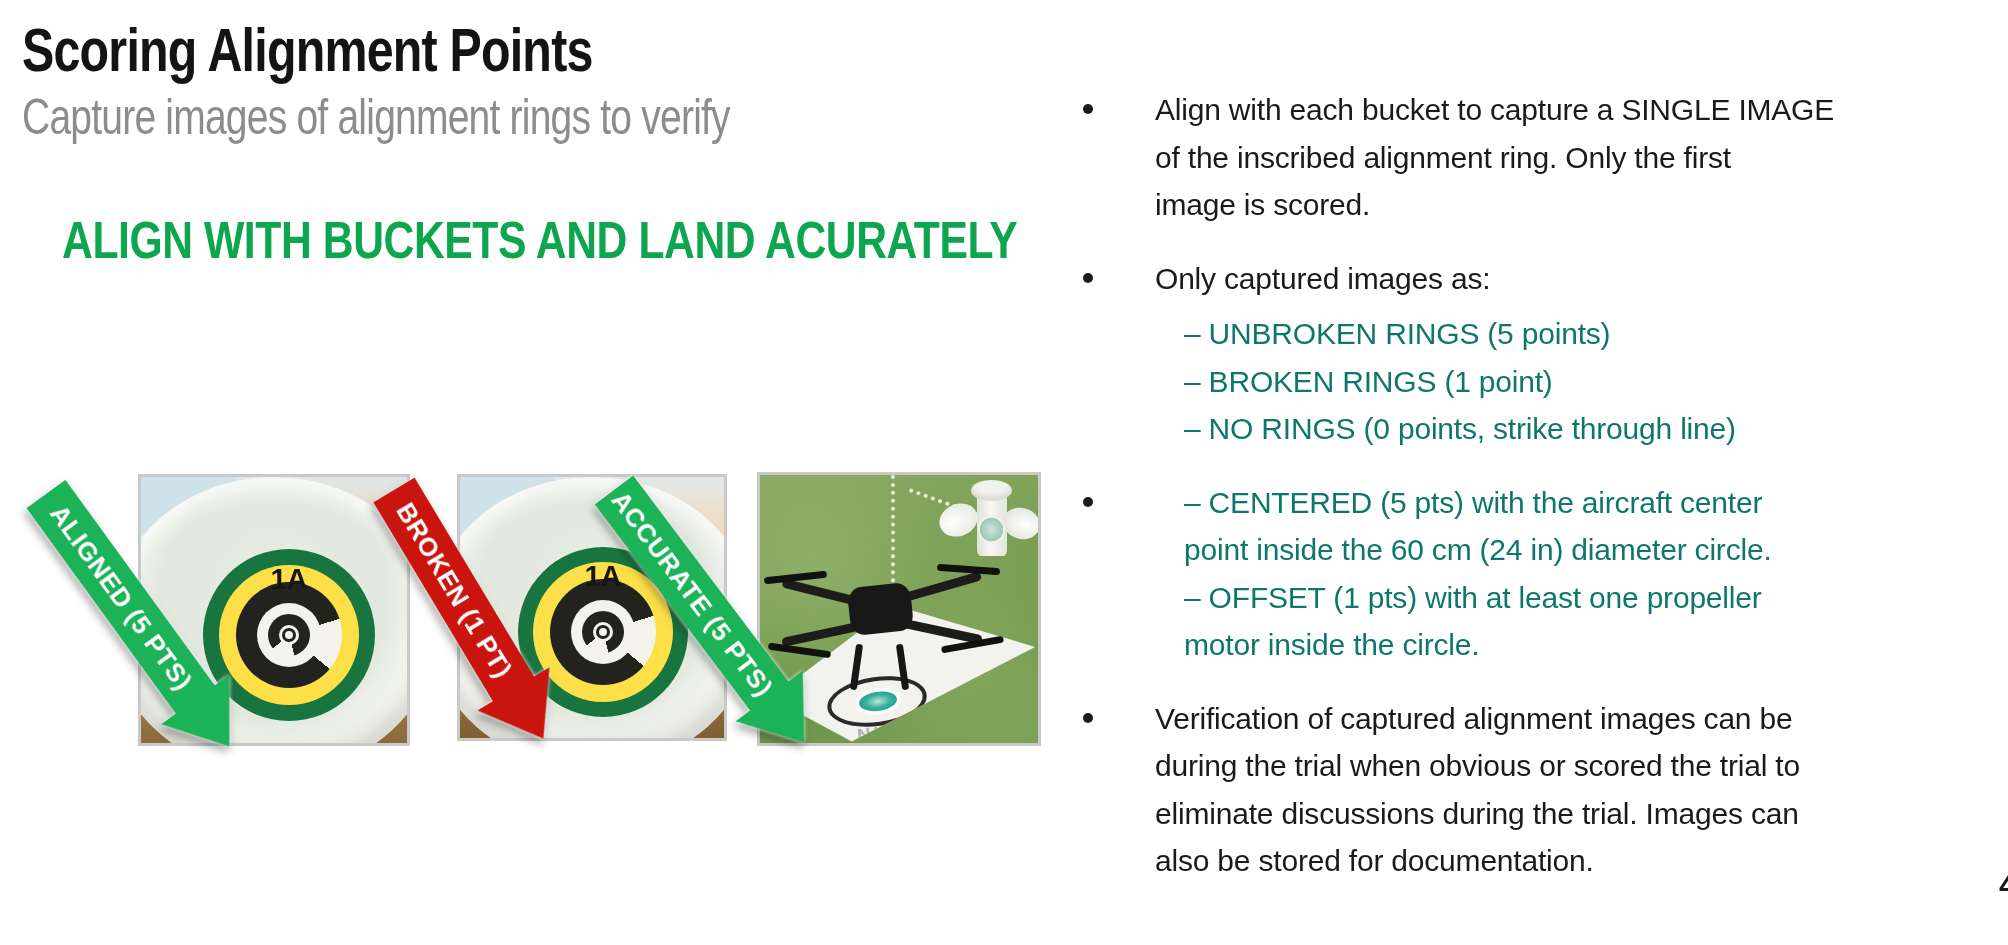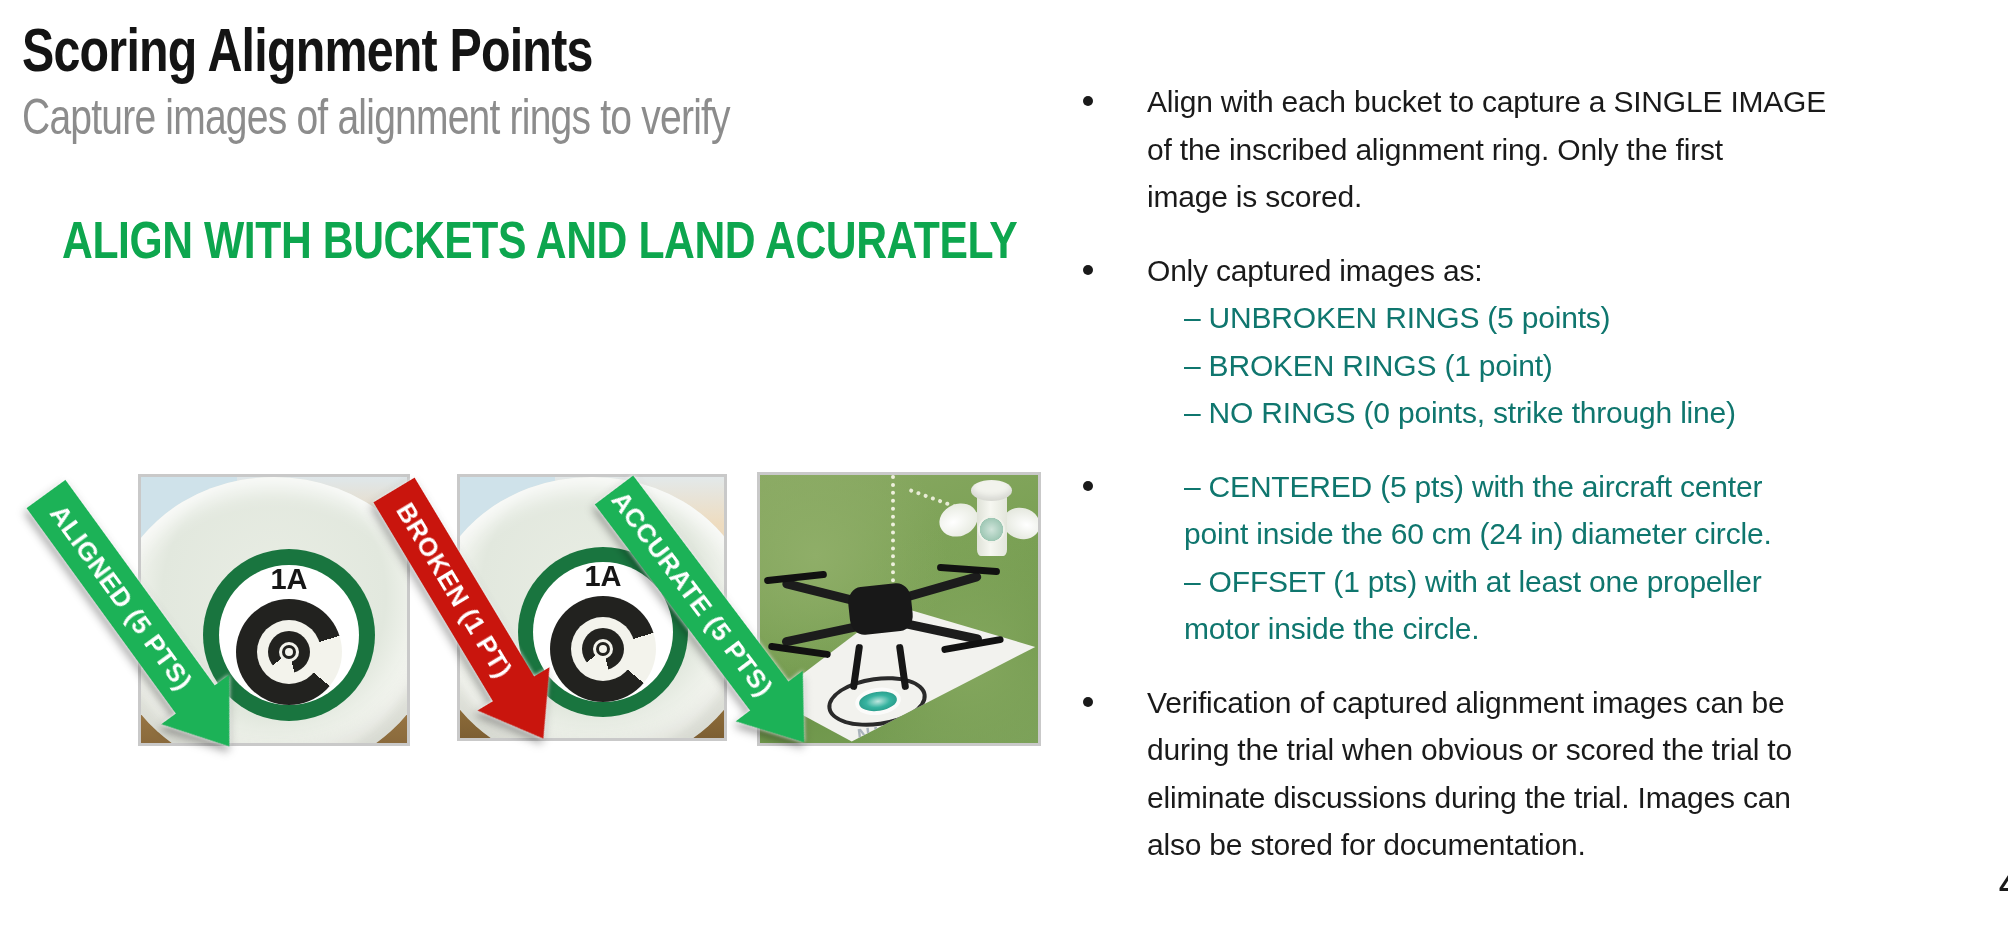--- a/index.html
+++ b/index.html
@@ -25,21 +25,21 @@
         background:radial-gradient(circle at 20% 30%,#8fae68 0%,transparent 45%),
                    radial-gradient(circle at 75% 70%,#84a75e 0%,transparent 50%),
                    linear-gradient(160deg,#8aa963 0%,#7ba155 40%,#6f974b 72%,#7aa058 100%);}
   .sky{position:absolute;left:0;top:0;width:36%;height:26%;background:#cfe2ea;border-radius:0 0 60% 0;}
   .bucket{position:absolute;left:-12%;top:0%;width:124%;height:112%;border-radius:50%;
           background:radial-gradient(ellipse at 50% 40%,#e9ede4 0%,#e2e8de 48%,#f7f8f3 66%,#edefe7 80%,#d9ded1 100%);
           box-shadow:inset 0 12px 20px rgba(255,255,255,.85), inset 0 -16px 26px rgba(110,120,100,.28);}
   .target{position:absolute;border-radius:50%;background:#19753f;display:flex;align-items:center;justify-content:center;}
   .fig1 .target{left:62px;top:72px;width:172px;height:172px;}
   .fig2 .target{left:58px;top:70px;width:170px;height:170px;}
-  .tw{width:140px;height:140px;border-radius:50%;background:#ffffff;position:relative;display:flex;align-items:flex-end;justify-content:center;}
+  .tw{width:140px;height:140px;border-radius:50%;background:#fde047;position:relative;display:flex;align-items:center;justify-content:center;}
   .ring-label{position:absolute;top:0px;left:50%;transform:translateX(-50%);font-size:29px;font-weight:700;color:#161616;line-height:1;}
   .td1{width:106px;height:106px;border-radius:50%;background:conic-gradient(from 130deg,#22221f 0 302deg,#f3f3ec 302deg);
        display:flex;align-items:center;justify-content:center;}
   .tw2{width:64px;height:64px;border-radius:50%;background:#f3f3ec;display:flex;align-items:center;justify-content:center;}
   .td2{width:42px;height:42px;border-radius:50%;background:conic-gradient(from 230deg,#22221f 0 295deg,#f3f3ec 295deg);
        display:flex;align-items:center;justify-content:center;}
   .tc{width:20px;height:20px;border-radius:50%;background:#f3f3ec;display:flex;align-items:center;justify-content:center;}
   .tc i{display:block;width:8px;height:8px;border:3px solid #22221f;border-radius:50%;}
 
   
@@ -89,21 +89,21 @@
   .a2 .shaft{width:226px;background:#c9150d;}
   .a2 .head{border-left:58px solid #c9150d;}
   .a3{left:614px;top:448px;transform:rotate(53deg);}
   .a3 .shaft{width:252px;background:#1cb257;}
   .a3 .head{border-left:58px solid #1cb257;}
 
   
   .bullets{position:absolute;left:1080px;top:78px;width:905px;}
   .group{position:relative;padding-left:67px;margin:0 0 26px 0;}
   .dot{position:absolute;left:3px;top:18px;width:10px;height:10px;border-radius:50%;background:#1a1a1a;}
-  .btext{margin:0;font-size:30px;line-height:47.5px;letter-spacing:-.2px;color:#1a1a1a;white-space:pre-line;}
+  .btext{margin:8px;font-size:30px;line-height:47.5px;letter-spacing:-.2px;color:#1a1a1a;white-space:pre-line;}
   .sub{margin:0 0 0 37px;font-size:30px;line-height:47.5px;letter-spacing:-.2px;color:#0f766e;white-space:pre-line;}
 
   .page-num{position:absolute;right:-15px;top:858px;font-size:44px;color:#1a1a1a;}
 </style>
 </head>
 <body>
 
 <main class="slide">
 
   <h1 class="title">Scoring Alignment Points</h1>

